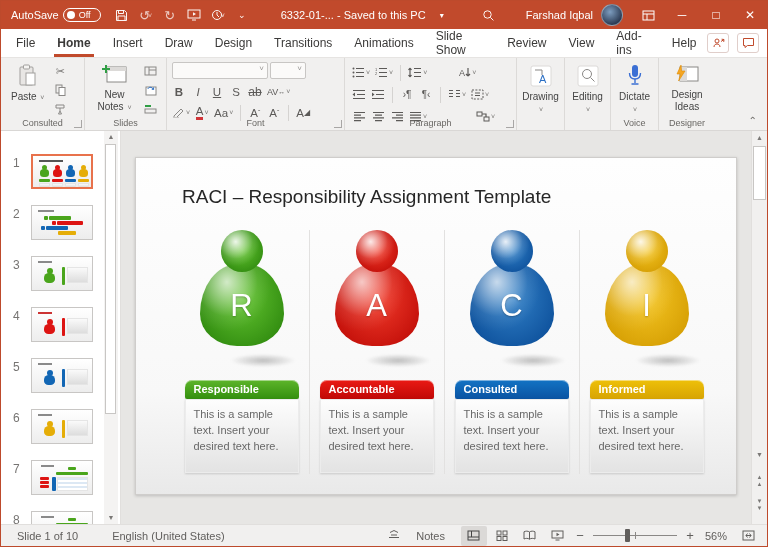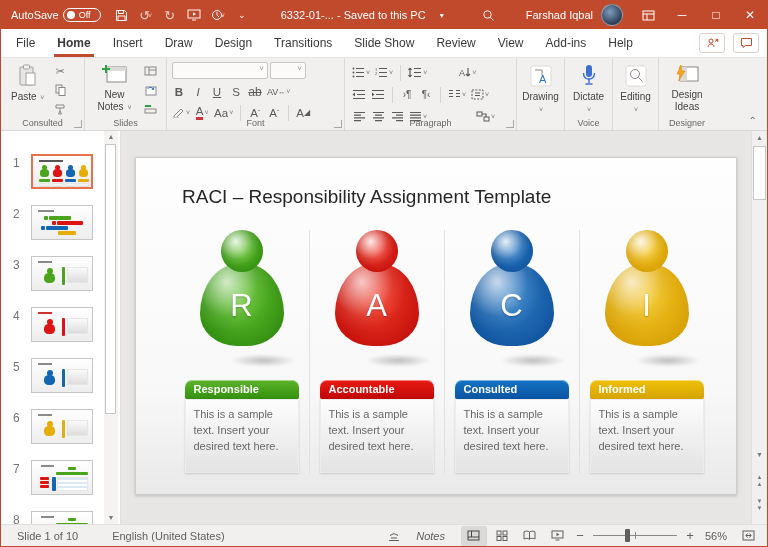--- a/index.html
+++ b/index.html
@@ -90,21 +90,21 @@
   .statusbar { height:22px; background:#f1f0ef; border-top:1px solid #e1dfdd; display:flex; align-items:center; font-size:11px; color:#605e5c; flex-shrink:0; padding:0 6px; }
   .sb-item { margin:0 10px; white-space:nowrap; }
   .sb-right { margin-left:auto; display:flex; align-items:center; gap:2px; }
   .viewbtn { width:26px; height:20px; display:flex; align-items:center; justify-content:center; cursor:pointer; border-radius:2px; }
   .viewbtn.active { background:#dbd9d7; }
   .zoomtrack { width:84px; height:13px; position:relative; margin:0 4px; cursor:pointer; }
   .zoomtrack .line { position:absolute; left:0; right:0; top:6px; height:1px; background:#8a8886; }
   .zoomtrack .tick { position:absolute; left:50%; top:3px; width:1px; height:7px; background:#8a8886; }
   .zoomtrack .zthumb { position:absolute; left:38%; top:0; width:5px; height:13px; background:#605e5c; border-radius:1px; }
   .zbtn { width:14px; text-align:center; font-size:13px; cursor:pointer; }
-  .notesbtn { display:flex; align-items:flex-end; gap:16px; cursor:pointer; margin-right:14px;font-style:italic; }
+  .notesbtn { display:flex; align-items:flex-start; gap:16px; cursor:pointer; margin-right:14px; }
 
   
   .m-title { position:absolute; left:6px; top:4px; height:2px; background:#8a8a8a; }
   .mfig { position:absolute; }
   .mfig .mh { width:5px; height:5px; border-radius:50%; margin:0 auto; }
   .mfig .mb { width:9px; height:8px; border-radius:45% 45% 40% 40%; margin-top:-1px; }
   .mbar { position:absolute; height:4px; border-radius:1px; }
   .msq { position:absolute; width:4px; height:4px; border-radius:1px; }
   .mgray { position:absolute; background:linear-gradient(#fafafa,#ddd); border:1px solid #e5e5e5; }
   .c-green { background:#4aa51c; } .c-red { background:#dd1412; } .c-blue { background:#1266b4; } .c-yellow { background:#e5ad07; }
@@ -169,20 +169,21 @@
     </div>
   </div>
 
   <div class="tabrow">
     <span class="tab" style="margin-left:4px">File</span>
     <span class="tab active">Home</span>
     <span class="tab">Insert</span>
     <span class="tab">Draw</span>
     <span class="tab">Design</span>
     <span class="tab">Transitions</span>
+    <span class="tab">Animations</span>
     <span class="tab">Slide Show</span>
     <span class="tab">Review</span>
     <span class="tab">View</span>
     <span class="tab">Add-ins</span>
     <span class="tab">Help</span>
     <span class="spacer"></span>
     <span class="pillbtn">
       <svg width="13" height="12" viewBox="0 0 13 12">
           <circle cx="5" cy="4" r="2" stroke="#c14a2c" fill="none"></circle>
           <path d="M2 10c0-2 1.4-3 3-3s3 1 3 3" stroke="#c14a2c" fill="none"></path>
@@ -426,45 +427,45 @@
           <svg width="24" height="24" viewBox="0 0 24 24">
               <rect x="2" y="2" width="20" height="20" rx="2" fill="#fff" stroke="#dcdad8"></rect>
               <path d="M6 6h7v5" stroke="#8a8886" fill="none"></path>
               <text x="10" y="19" font-size="11" fill="#2b6fc4">A</text>
             </svg>
           <span class="cap"><span>Drawing</span><br><span class="dd">˅</span></span>
         </div>
       </div>
     </div>
 
+    <div class="rgroup" style="width:46px">
+      <div class="gbody" style="justify-content:center">
+        <div class="bigbtn">
+          <svg width="24" height="24" viewBox="0 0 24 24">
+              <rect x="2" y="2" width="20" height="20" rx="2" fill="#fff" stroke="#dcdad8"></rect>
+              <circle cx="11" cy="10" r="4.5" stroke="#8a8886" fill="none"></circle>
+              <path d="M14.5 13.5l4 4" stroke="#8a8886"></path>
+            </svg>
+          <span class="cap"><span>Editing</span><br><span class="dd">˅</span></span>
+        </div>
+      </div>
+    </div>
+
     <div class="rgroup" style="width:48px">
       <div class="gbody" style="justify-content:center">
         <div class="bigbtn">
           <svg width="18" height="24" viewBox="0 0 18 24">
               <rect x="6" y="1" width="6" height="12" rx="3" fill="#3b6fd4"></rect>
               <path d="M3.5 9c0 4 2.3 6 5.5 6s5.5-2 5.5-6" stroke="#3b6fd4" fill="none" stroke-width="1.4"></path>
               <path d="M9 15v4M5.5 20h7" stroke="#3b6fd4" stroke-width="1.4"></path>
             </svg>
           <span class="cap"><span>Dictate</span><br><span class="dd">˅</span></span>
         </div>
       </div>
       <span class="glabel">Voice</span>
-    </div>
-
-    <div class="rgroup" style="width:46px">
-      <div class="gbody" style="justify-content:center">
-        <div class="bigbtn">
-          <svg width="24" height="24" viewBox="0 0 24 24">
-              <rect x="2" y="2" width="20" height="20" rx="2" fill="#fff" stroke="#dcdad8"></rect>
-              <circle cx="11" cy="10" r="4.5" stroke="#8a8886" fill="none"></circle>
-              <path d="M14.5 13.5l4 4" stroke="#8a8886"></path>
-            </svg>
-          <span class="cap"><span>Editing</span><br><span class="dd">˅</span></span>
-        </div>
-      </div>
     </div>
 
     <div class="rgroup" style="width:56px; border-right:none">
       <div class="gbody" style="justify-content:flex-end">
         <div class="bigbtn">
           <svg width="26" height="22" viewBox="0 0 26 22">
               <rect x="6" y="3" width="18" height="14" stroke="#8a8886" fill="#fff"></rect>
               <rect x="6" y="3" width="7" height="14" fill="#dcdad8"></rect>
               <path d="M7 1l-4 9h3.4L4.6 17l6.4-10H7.6z" fill="#f5a623" stroke="#e08c00" stroke-width=".6"></path>
             </svg>

